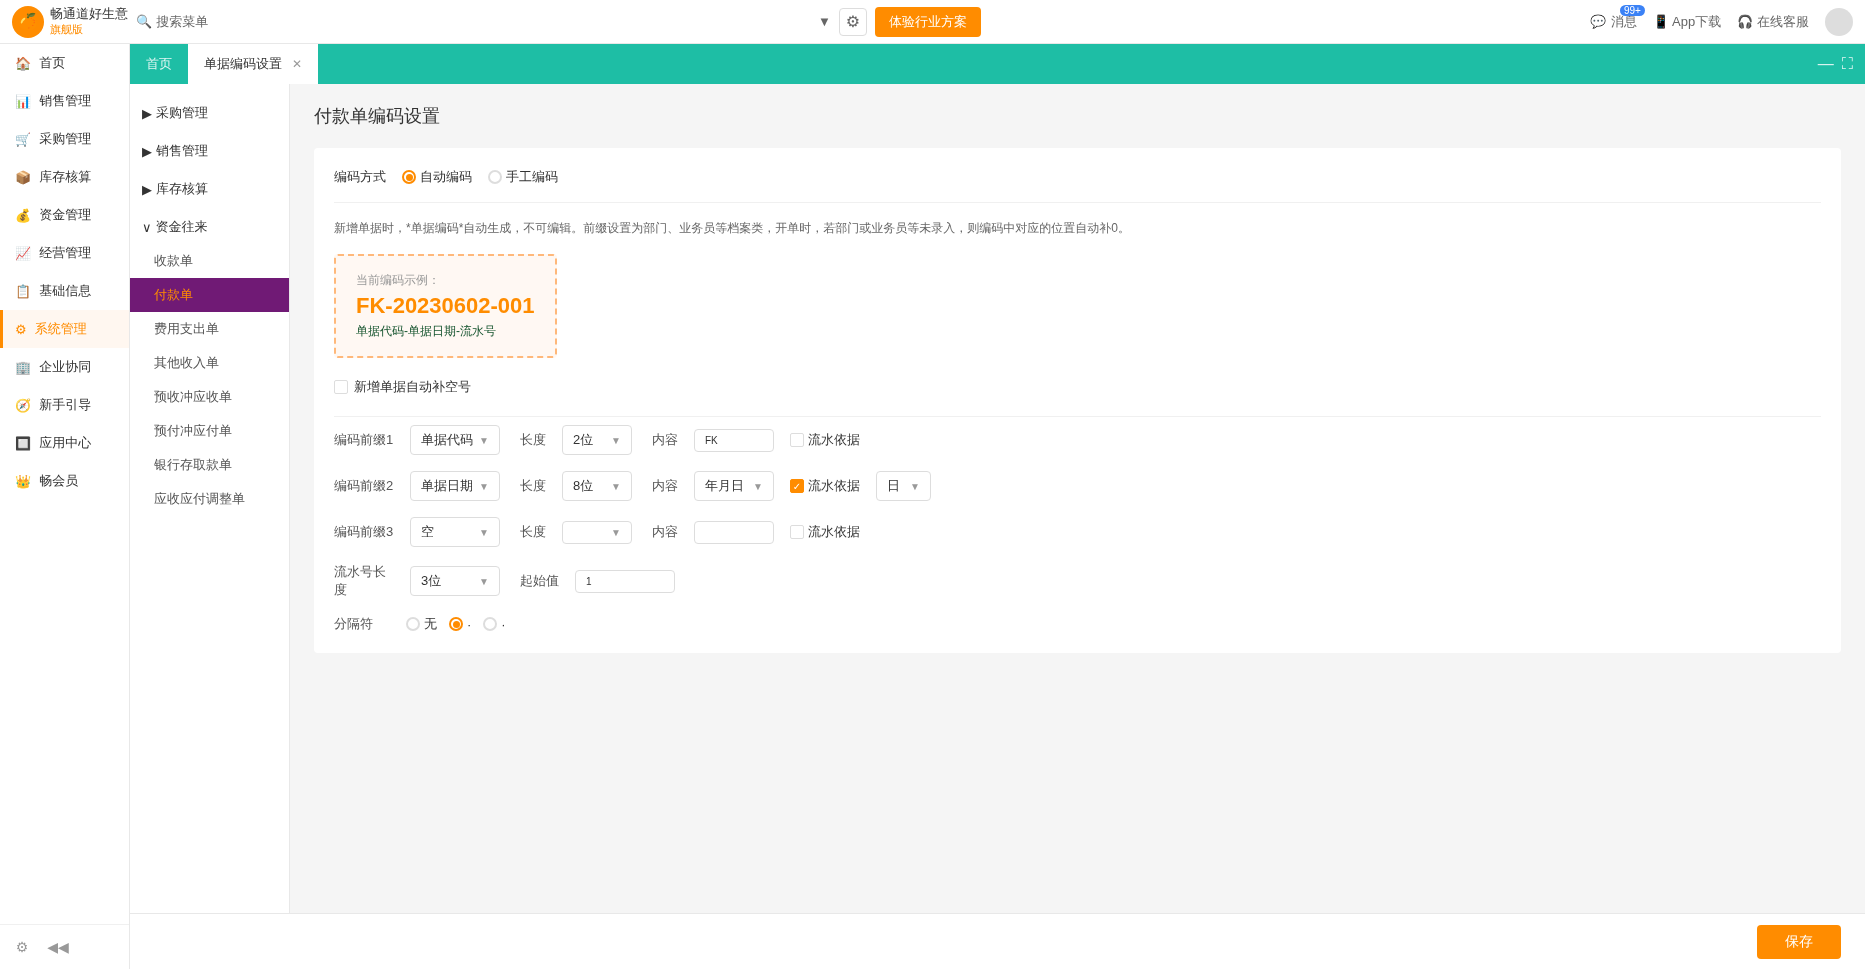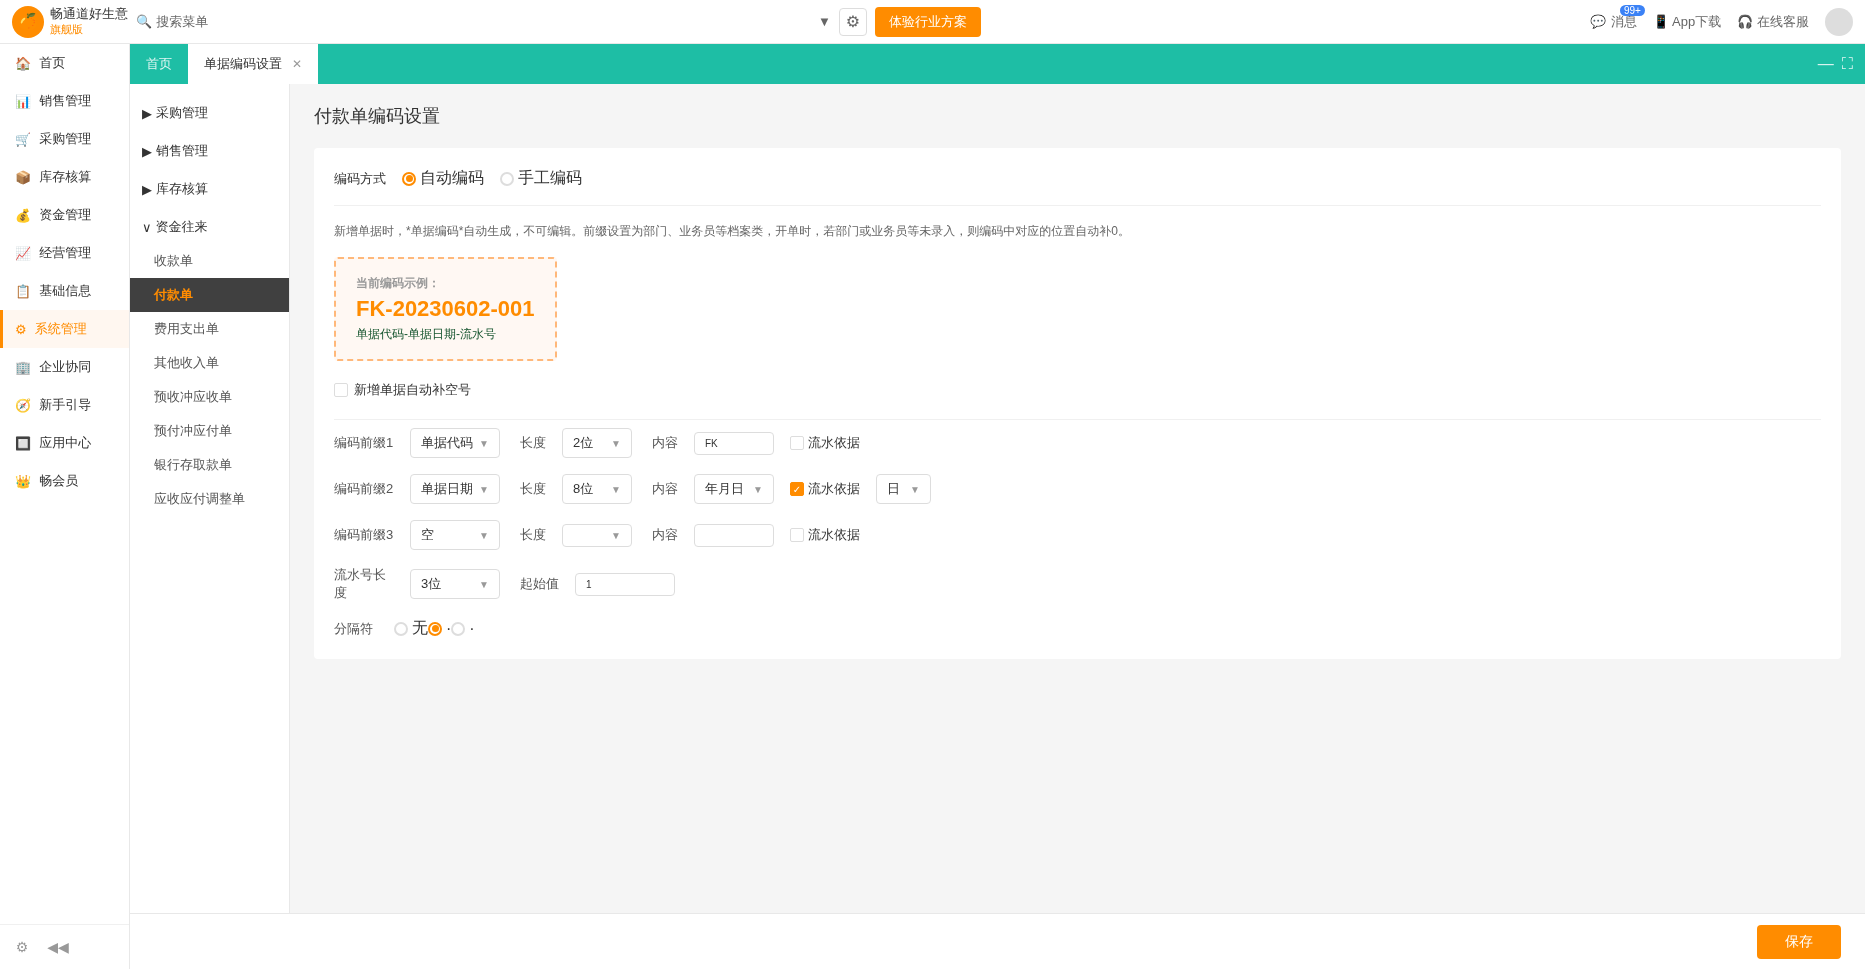--- a/index.html
+++ b/index.html
@@ -103,51 +103,51 @@
       font-size: 13px;
       color: #333;
       cursor: pointer;
     }
     .sub-menu-item {
       padding: 8px 12px 8px 24px;
       font-size: 13px;
       color: #555;
       cursor: pointer;
     }
-    .sub-menu-item.active { background: #404040; color: #ff8c00; font-weight: 700; }
+    .sub-menu-item.active { background: #701a75; color: #ff8c00; font-weight: 400; }
 
     
     .form-area { flex: 1; padding: 20px 24px; background: #f5f5f5; overflow-y: auto; }
     .page-title { font-size: 18px; color: #333; font-weight: 500; margin-bottom: 20px; }
 
     
     .card { background: #fff; border-radius: 4px; padding: 20px; }
 
     
     .encoding-row { display: flex; align-items: center; gap: 16px; margin-bottom: 16px; padding-bottom: 16px; border-bottom: 1px solid #f0f0f0; }
     .encoding-label { font-size: 13px; color: #333; }
     .radio-group { display: flex; align-items: center; gap: 16px; }
-    .radio-item { display: flex; align-items: center; gap: 4px; font-size: 16px; color: #333; cursor: pointer; }
+    .radio-item { display: flex; align-items: center; gap: 4px; font-size: 13px; color: #333; cursor: pointer; }
     .radio-circle { width: 14px; height: 14px; border-radius: 50%; border: 2px solid #ddd; display: flex; align-items: center; justify-content: center; }
     .radio-circle.checked { border-color: #ff8c00; }
     .radio-circle.checked::after { content: ''; width: 7px; height: 7px; background: #ff8c00; border-radius: 50%; }
 
     
     .info-text { font-size: 12px; color: #666; margin-bottom: 16px; line-height: 1.6; }
 
     
     .preview-box {
       border: 2px dashed #ffb87a;
       background: #fff8f3;
       border-radius: 4px;
       padding: 16px 20px;
       display: inline-block;
       margin-bottom: 20px;
     }
-    .preview-example-label { font-size: 12px; color: #999; margin-bottom: 4px; font-weight: bold; }
+    .preview-example-label { font-size: 12px; color: #999; margin-bottom: 4px; }
     .preview-code { font-size: 22px; font-weight: bold; color: #ff8c00; }
     .preview-sub { font-size: 12px; color: #14532d; margin-top: 4px; }
 
     
     .checkbox-row { display: flex; align-items: center; gap: 6px; font-size: 13px; color: #333; margin-bottom: 20px; }
     .checkbox-box { width: 14px; height: 14px; border: 1px solid #ddd; border-radius: 2px; display: flex; align-items: center; justify-content: center; cursor: pointer; }
 
     
     .field-row { display: flex; align-items: center; gap: 16px; margin-bottom: 16px; }
     .field-label { font-size: 13px; color: #555; width: 60px; flex-shrink: 0; }
@@ -173,21 +173,21 @@
       font-size: 10px;
       color: #333;
       background: #fff;
       min-width: 80px;
     }
     .checkbox-inline { display: flex; align-items: center; gap: 4px; font-size: 13px; color: #333; }
     .checkbox-checked { width: 14px; height: 14px; background: #ff8c00; border: 1px solid #ff8c00; border-radius: 2px; display: flex; align-items: center; justify-content: center; cursor: pointer; color: #fff; font-size: 10px; }
     .checkbox-unchecked { width: 14px; height: 14px; border: 1px solid #ddd; border-radius: 2px; cursor: pointer; }
 
     
-    .separator-row { display: flex; align-items: center; font-size: 13px; color: #555; margin-top: 8px; }
+    .separator-row { display: flex; align-items: center; gap: 12px; font-size: 13px; color: #555; margin-top: 8px; }
 
     
     .bottom-bar {
       height: 56px;
       background: #fff;
       border-top: 1px solid #e8e8e8;
       display: flex;
       align-items: center;
       justify-content: flex-end;
       padding: 0 24px;

